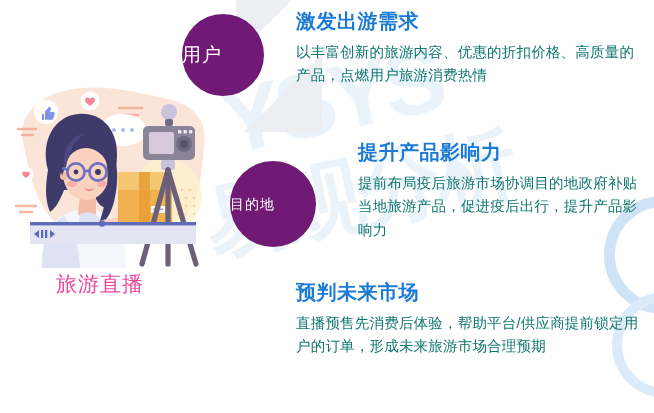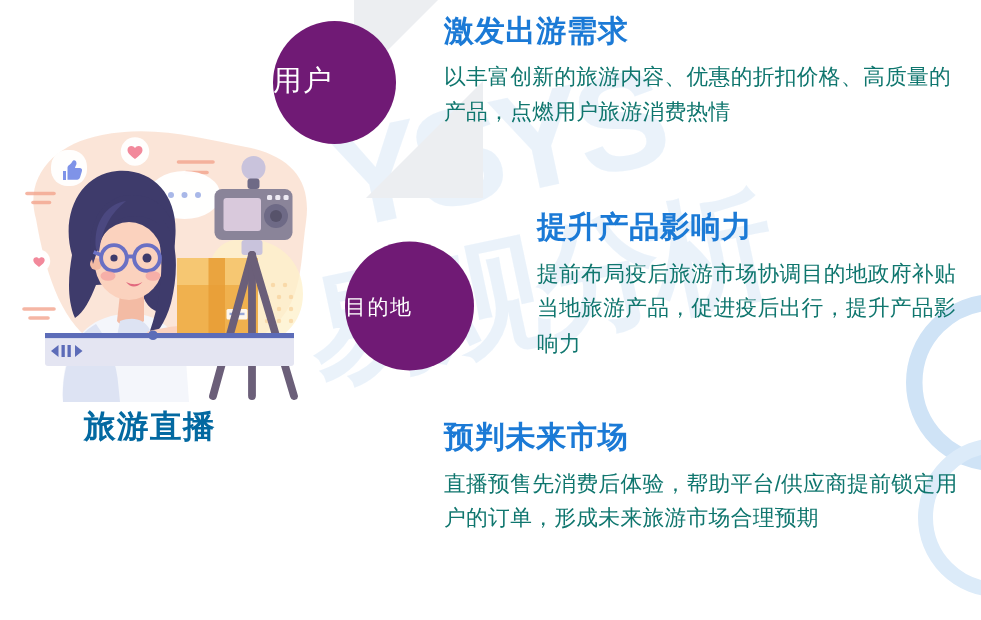--- a/index.html
+++ b/index.html
@@ -50,21 +50,21 @@
     left:612px;top:292px;width:86px;height:86px;
     border:10px solid #dcebf9;border-radius:50%;
   }
 
   
   .illus{position:absolute;left:6px;top:72px;width:222px;height:196px;z-index:3;}
 
   
   .caption{
     position:absolute;left:56px;top:270px;z-index:6;
-    font-size:21px;font-weight:700;color:#0369a1;letter-spacing:1px;
+    font-size:21px;font-weight:400;color:#ec4899;letter-spacing:1px;
     white-space:nowrap;
   }
 
   
   .badge{
     position:absolute;z-index:7;border-radius:50%;
     background:#701a75;color:#ffffff;
     display:flex;align-items:center;
     text-align:center;font-weight:400;line-height:1.18;
     letter-spacing:1px;

